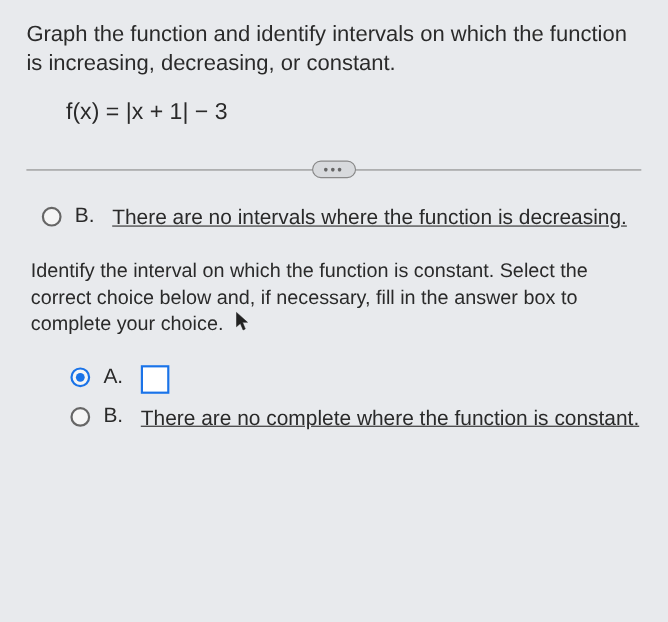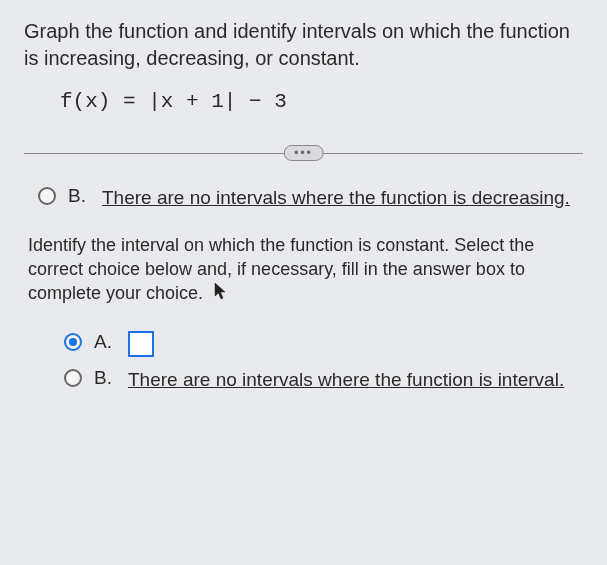--- a/index.html
+++ b/index.html
@@ -15,21 +15,21 @@
     .question-prompt {
       font-size: 20px;
       line-height: 1.35;
       margin-bottom: 18px;
       font-weight: 400;
     }
     .equation {
       font-size: 21px;
       margin-left: 36px;
       margin-bottom: 28px;
-      font-family: Liberation Mono, monospace;
+      font-family: Liberation Sans, sans-serif;
     }
     .divider-wrap {
       position: relative;
       height: 24px;
       margin-bottom: 20px;
     }
     .divider-line {
       position: absolute;
       top: 50%;
       left: 0;
@@ -159,14 +159,14 @@
     <div class="option-label">A.</div>
     <div class="option-inline">
       <span class="answer-box"></span>
     </div>
   </div>
 </div>
 
 <div class="option-row" style="margin-left:40px">
   <div class="radio"></div>
   <div class="option-label">B.</div>
-  <div class="option-text">There are no intervals where the function is interval.</div>
+  <div class="option-text">There are no complete where the function is constant.</div>
 </div>
 
 </body></html>

